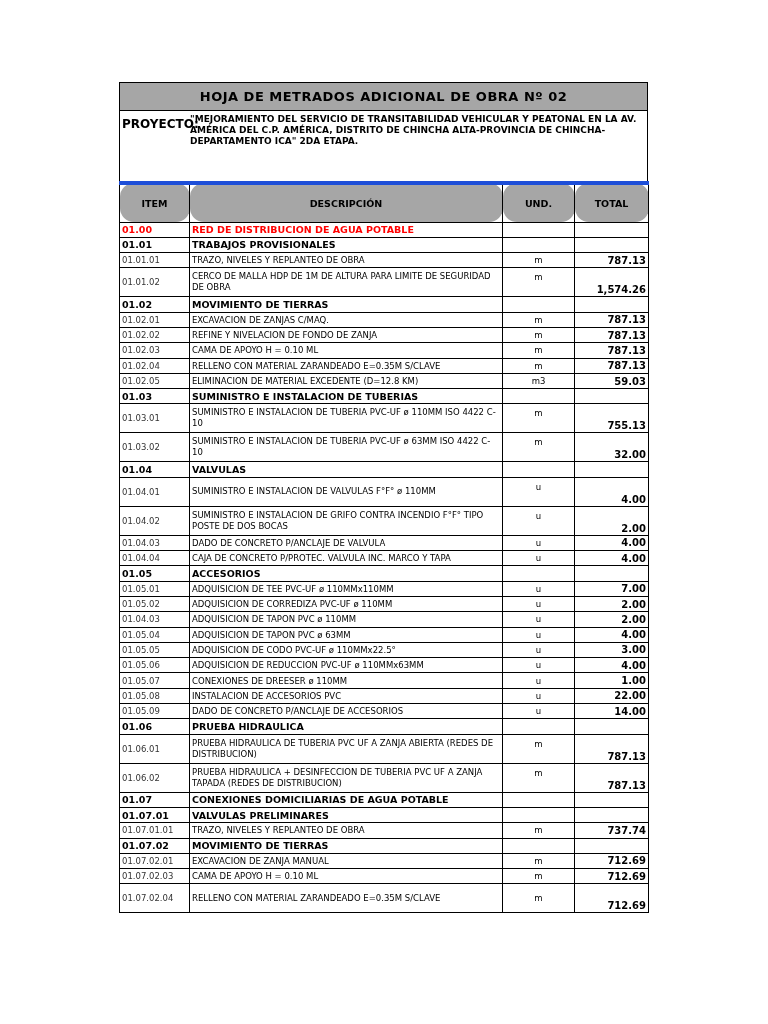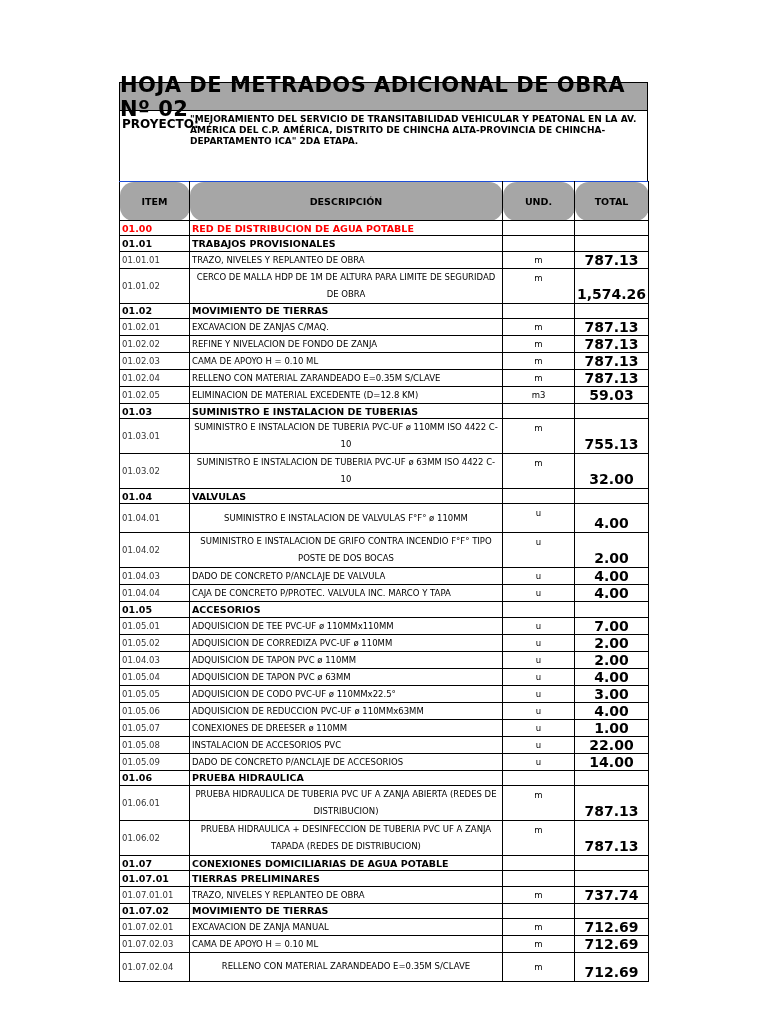--- a/index.html
+++ b/index.html
@@ -1,42 +1,42 @@
 <!DOCTYPE html>
 <html><head>
   <meta charset="utf-8">
   <style>
     html, body { margin: 0; padding: 0; background: #ffffff; }
     body { width: 768px; height: 1024px; position: relative; font-family: "DejaVu Sans", sans-serif; color: #000; }
     .sheet { position: absolute; left: 119px; top: 82px; width: 529px; }
     .title-bar {
       height: 29px; background: #a6a6a6; border: 1px solid #000; border-bottom: 1px solid #000;
       display: flex; align-items: center; justify-content: center; box-sizing: border-box;
-      font-weight: bold; font-size: 21px; letter-spacing: 0.5px;
+      font-weight: bold; font-size: 13px; letter-spacing: 0.5px;
     }
     .project {
       height: 70px; border-left: 1px solid #000; border-right: 1px solid #000; box-sizing: border-box;
       display: flex; position: relative;
     }
     .project-label { width: 70px; padding-left: 2px; font-weight: bold; font-size: 12px; padding-top: 6px; box-sizing: border-box; }
     .project-text { flex: 1; font-weight: bold; font-size: 9px; line-height: 11px; padding-top: 3px; }
     table { border-collapse: collapse; width: 529px; table-layout: fixed; }
     td, th { border: 1px solid #000; padding: 0 2px; font-size: 8.5px; box-sizing: border-box; vertical-align: middle; overflow: hidden; }
-    th { background: #a6a6a6; font-weight: bold; font-size: 9.5px; height: 39px; border-top: 1px solid #1d4ed8; border-radius: 14px; }
+    th { background: #a6a6a6; font-weight: bold; font-size: 9.5px; height: 39px; border-top: 4px solid #1d4ed8; border-radius: 14px; }
     col.c-item { width: 70px; }
     col.c-desc { width: 313px; }
     col.c-und { width: 72px; }
     col.c-total { width: 74px; }
     td.item { color: #333; }
     td.und { text-align: center; }
-    td.total { text-align: center; font-weight: bold; font-size: 14px; margin-left: 48px; }
+    td.total { text-align: right; font-weight: bold; font-size: 10px; margin-left: 48px; }
     td.total.bottom { vertical-align: bottom; padding-bottom: 1px; }
     tr.r1 td { height: 15.3px; }
     tr.r2 td { height: 29px; }
-    tr.r2 td.desc { line-height: 17px; text-align: center; }
+    tr.r2 td.desc { line-height: 11px; }
     tr.sec td.item, tr.sec td.desc { font-weight: bold; color: #000; font-size: 9.5px; margin-top: 16px; }
     tr.top td.item, tr.top td.desc { color: #ff0000; font-weight: bold; font-size: 9.5px; margin-left: 14px; }
     tr.und-top td.und { vertical-align: top; padding-top: 4px; }
   </style>
 </head>
 <body>
 
 <div class="sheet">
   <div class="title-bar">HOJA DE METRADOS ADICIONAL DE OBRA Nº 02</div>
   <div class="project">
@@ -246,21 +246,21 @@
           <td class="total bottom">787.13</td>
         </tr>
         <tr class="r1 sec">
           <td class="item">01.07</td>
           <td class="desc">CONEXIONES DOMICILIARIAS DE AGUA POTABLE</td>
           <td class="und"></td>
           <td class="total"></td>
         </tr>
         <tr class="r1 sec">
           <td class="item">01.07.01</td>
-          <td class="desc">TIERRAS PRELIMINARES</td>
+          <td class="desc">VALVULAS PRELIMINARES</td>
           <td class="und"></td>
           <td class="total"></td>
         </tr>
         <tr class="r1">
           <td class="item">01.07.01.01</td>
           <td class="desc">TRAZO, NIVELES Y REPLANTEO DE OBRA</td>
           <td class="und">m</td>
           <td class="total">737.74</td>
         </tr>
         <tr class="r1 sec">

